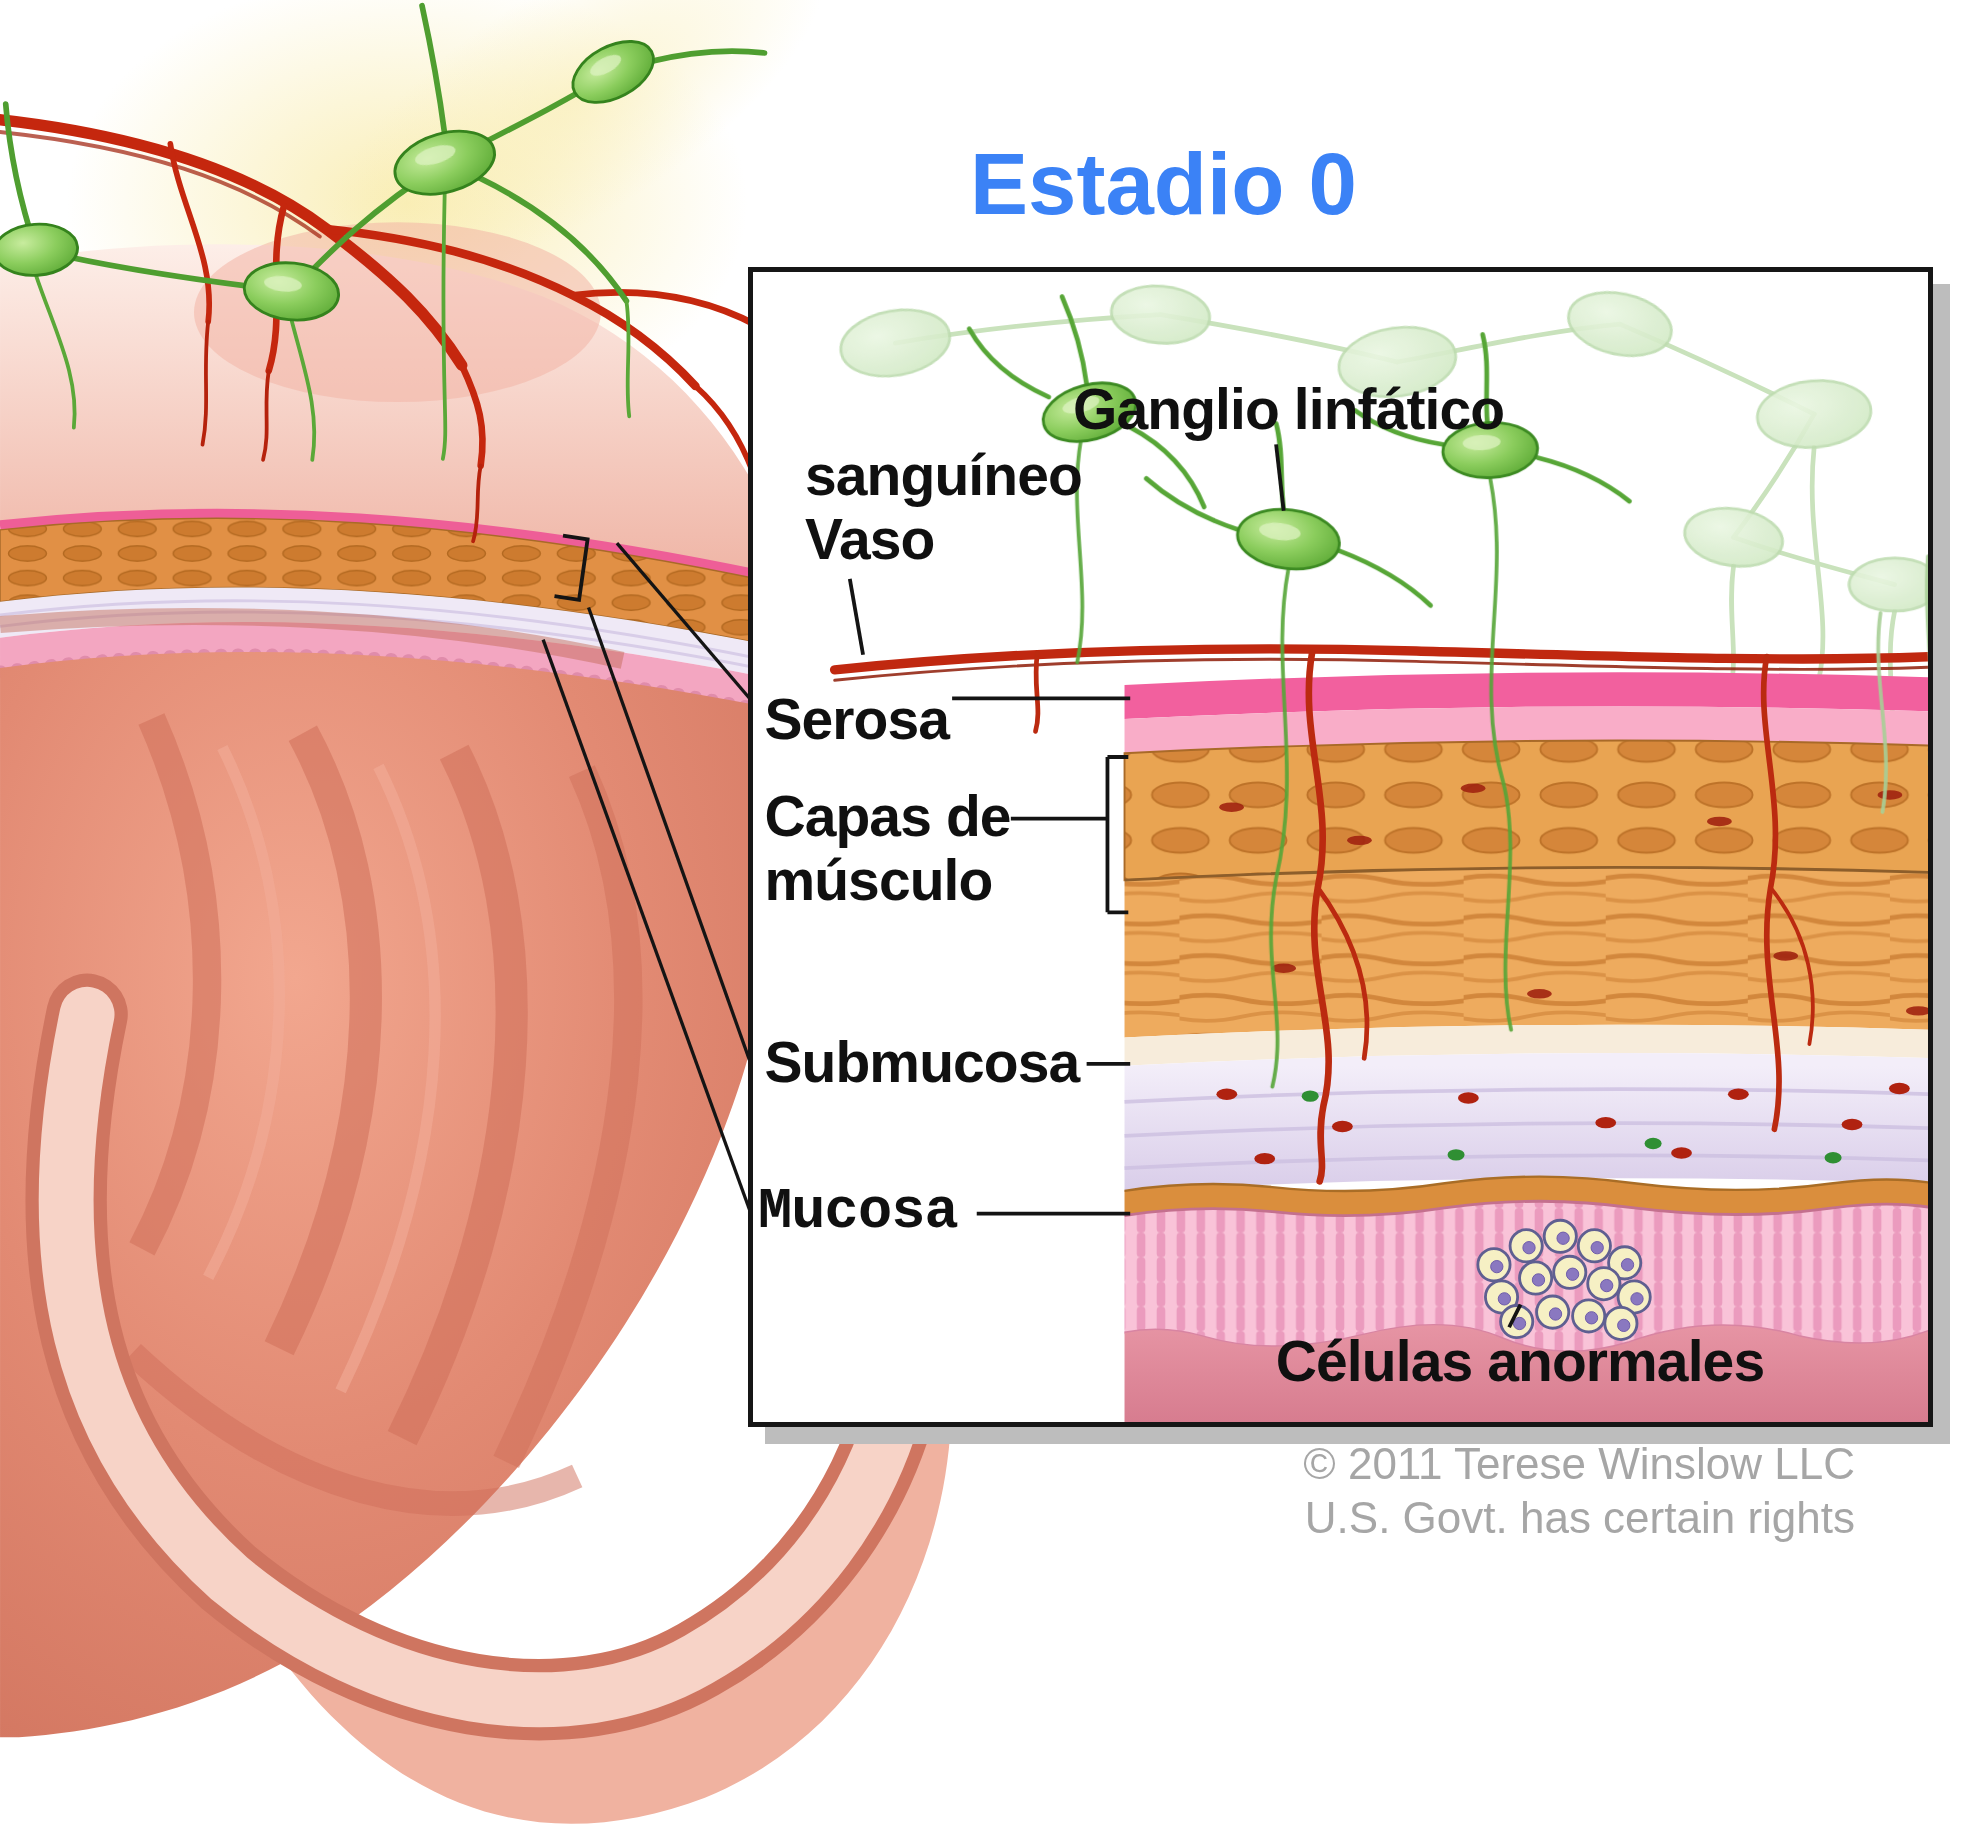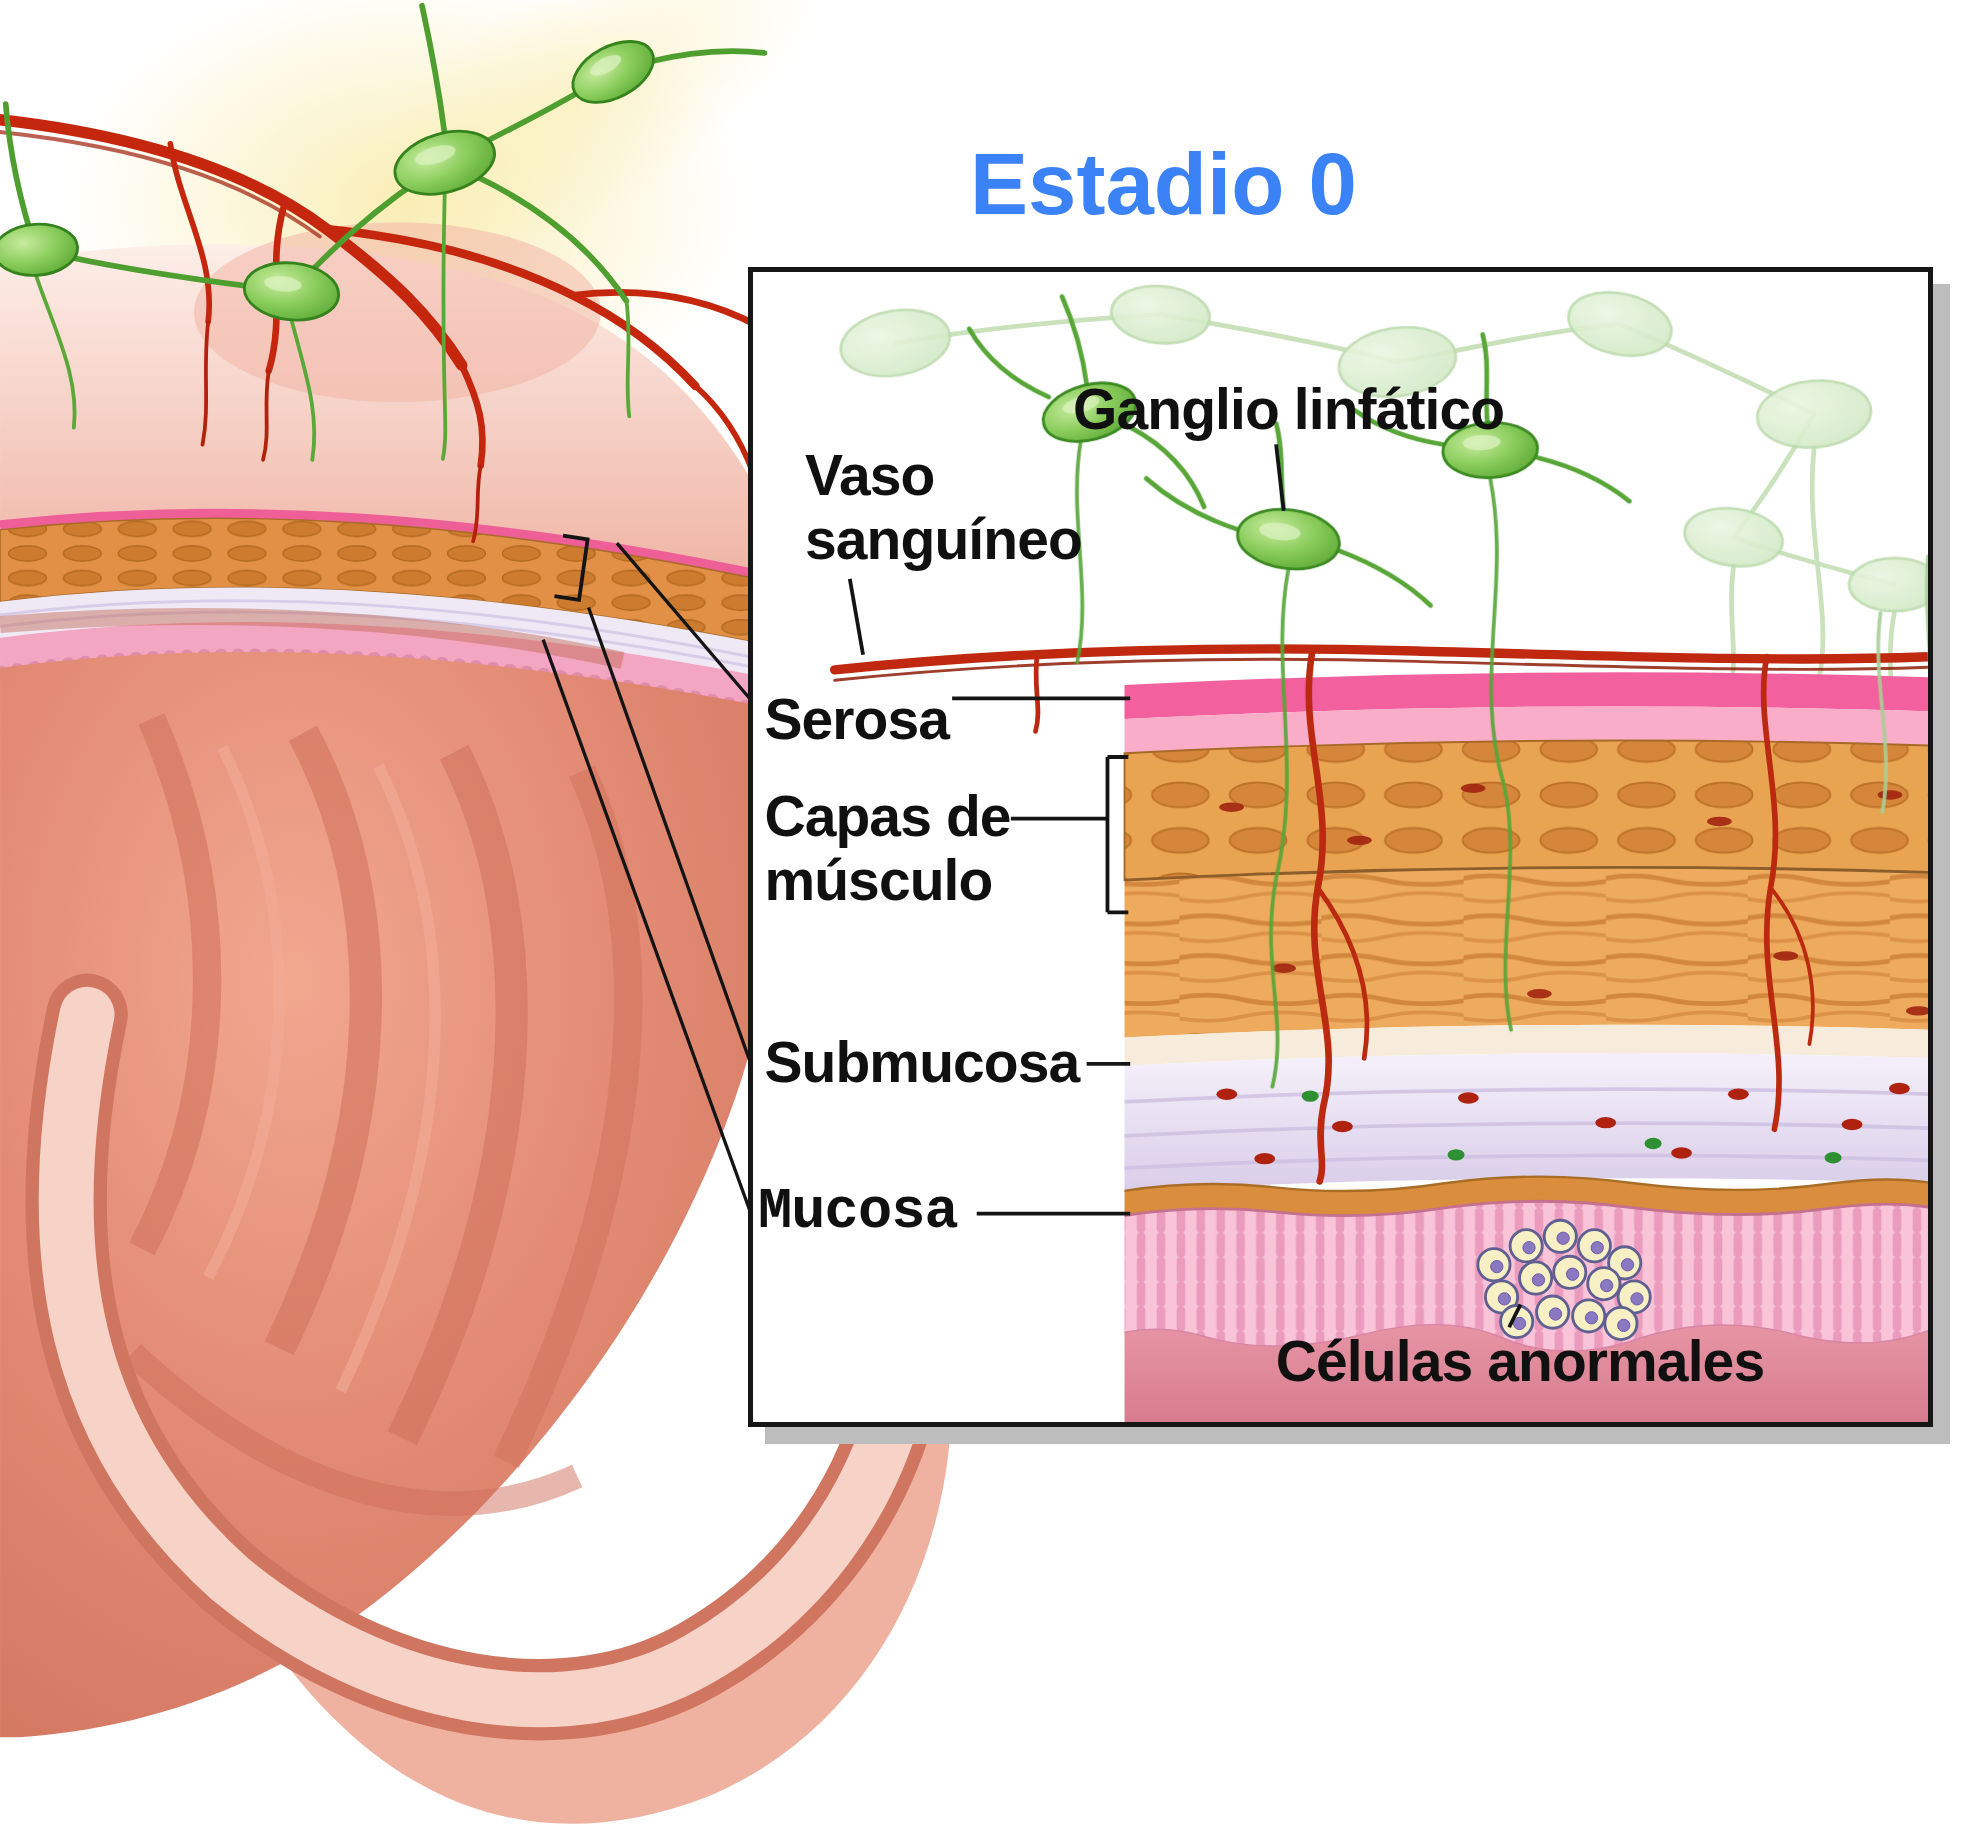--- a/index.html
+++ b/index.html
@@ -349,28 +349,32 @@
         <path d="M 210 450 L 398 450"></path>
         <path d="M 272 577 L 374 577 M 374 512 L 374 676 M 374 512 L 396 512 M 374 676 L 396 676"></path>
         <path d="M 352 836 L 398 836"></path>
         <path d="M 236 994 L 398 994"></path>
         <path d="M 798 1114 L 810 1090"></path>
       </g>
     </svg>
 
     <div class="lbl" style="left:276px;top:106px;margin-left:44px;">Ganglio linfático</div>
     <div class="lbl" style="left:52px;top:172px;">
+      <span class="ln">sanguíneo</span>
       <span class="ln">Vaso</span>
-      <span class="ln">sanguíneo</span>
     </div>
     <div class="lbl" style="left:11.4px;top:416px;">Serosa</div>
     <div class="lbl" style="left:11.4px;top:513px;">
       <span class="ln">Capas de</span>
       <span class="ln">músculo</span>
     </div>
     <div class="lbl" style="left:11.4px;top:759px;">Submucosa</div>
     <div class="lbl" style="left:5px;top:909px;font-family:Liberation Mono, monospace;">Mucosa</div>
     <div class="lbl" style="left:445px;top:1058px;width:644px;text-align:center;">Células anormales</div>
   </div>
 
+  <div class="copyright">
+    <span class="ln" style="display:block;">© 2011 Terese Winslow LLC</span>
+    <span class="ln" style="display:block;">U.S. Govt. has certain rights</span>
+  </div>
 
 </div>
 
 
 </body></html>

